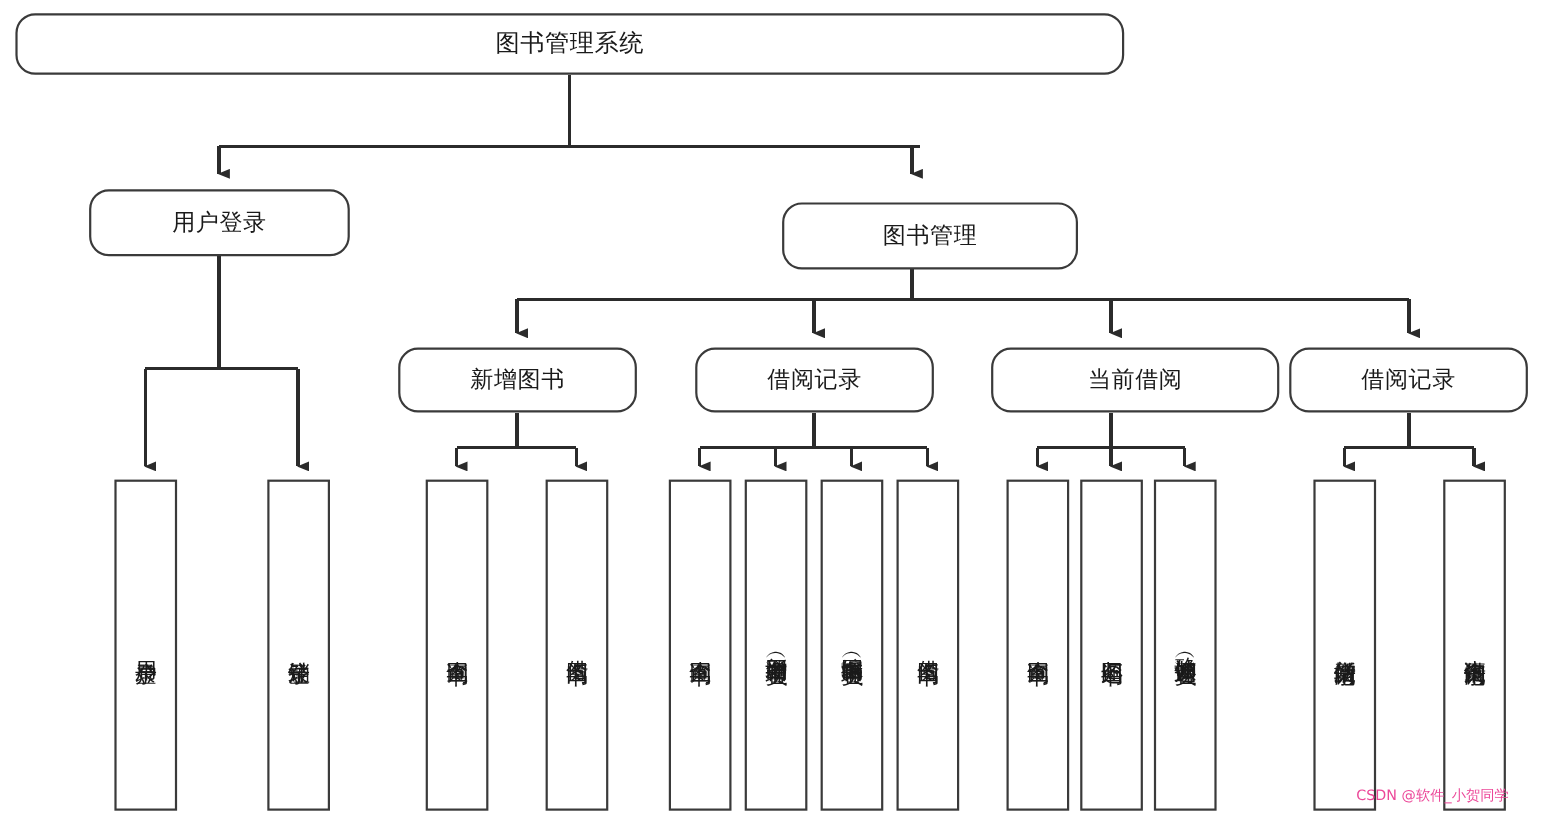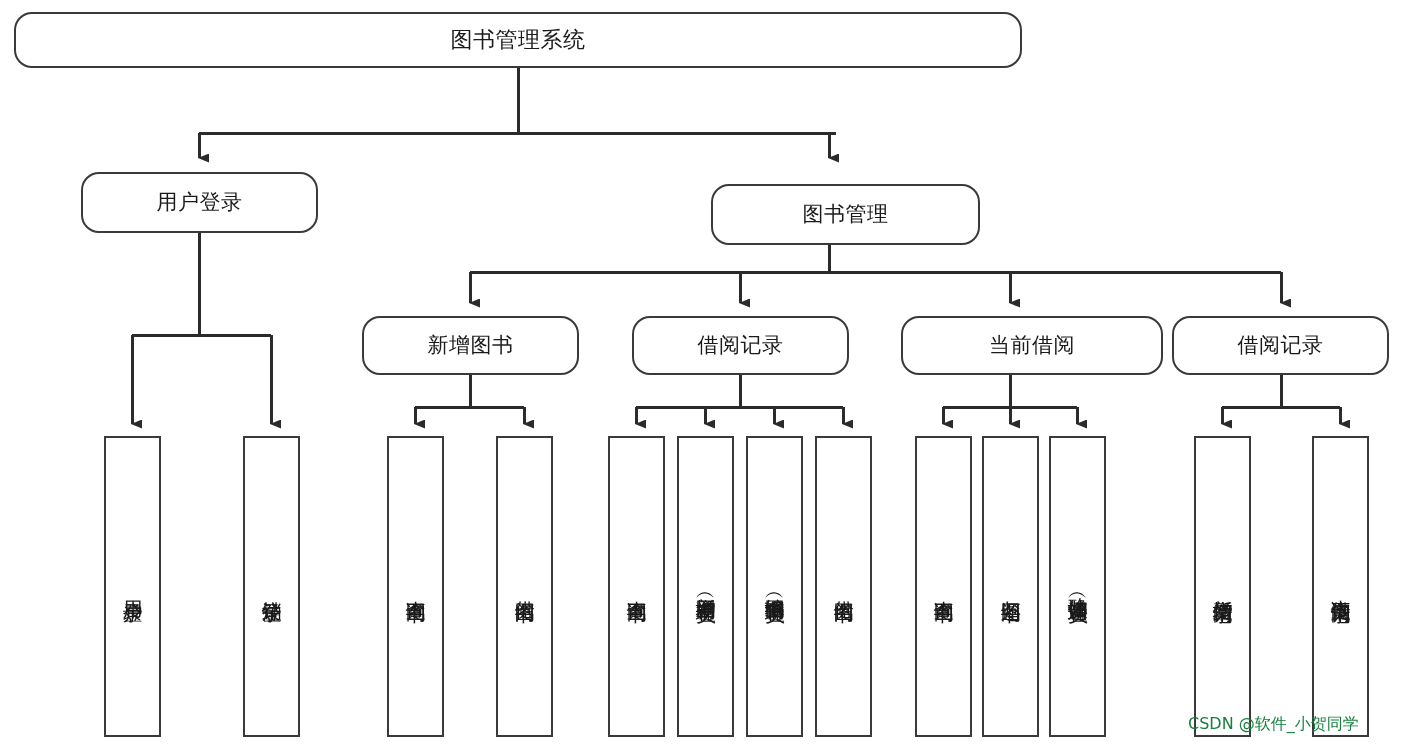--- a/index.html
+++ b/index.html
@@ -51,24 +51,24 @@
     writing-mode: vertical-rl;
     text-orientation: upright;
     display: block;
     max-height: 100%;
   }
   .node.root {
     font-size: 22px;
   }
   #watermark {
     position: absolute;
-    left: 1188px;
+    left: 1233px;
     top: 714px;
-    font-size: 16px;
-    color: #15803d;
+    font-size: 13px;
+    color: #ec4899;
     white-space: nowrap;
     font-family: "DejaVu Sans", "Liberation Sans", sans-serif;
     pointer-events: none;
   }
 </style>
 </head>
 <body>
 
 <div id="canvas">
 

